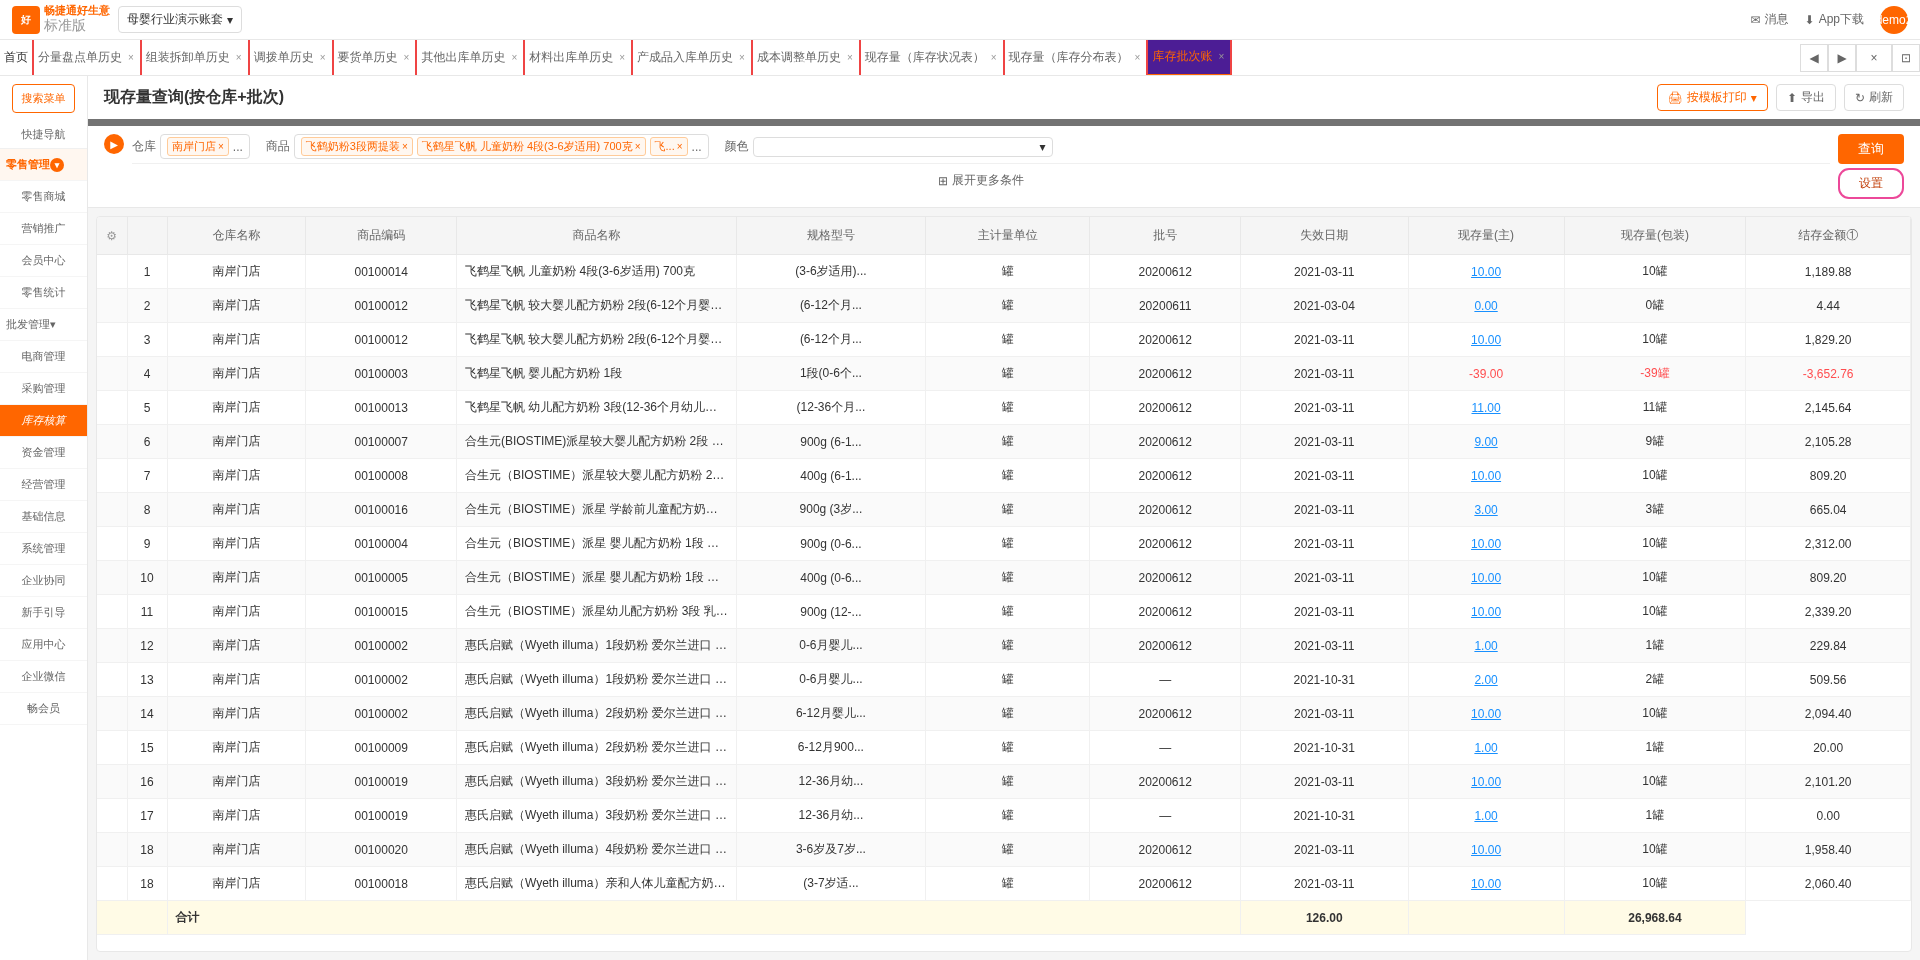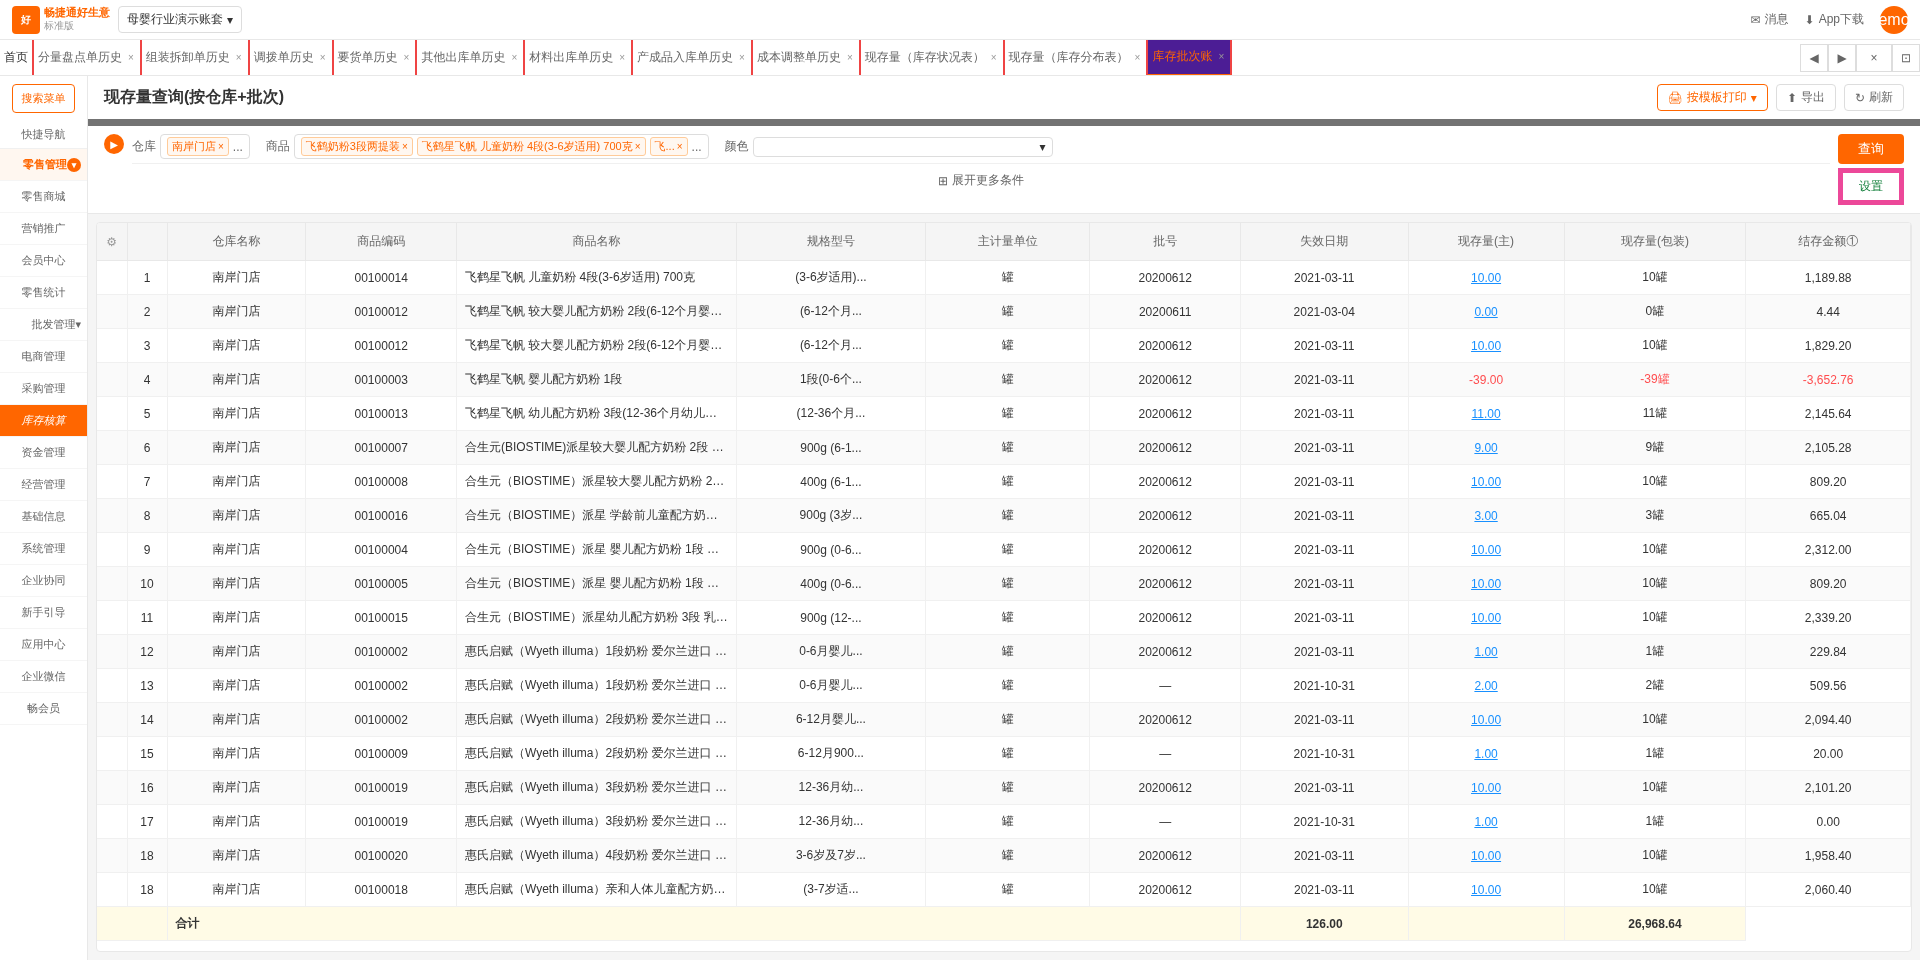--- a/index.html
+++ b/index.html
@@ -12,21 +12,21 @@
       display: flex;
       align-items: center;
       justify-content: space-between;
       padding: 0 12px;
       border-bottom: 1px solid #e8e8e8;
     }
     .top-bar-left { display: flex; align-items: center; gap: 8px; }
     .logo-area { display: flex; align-items: center; gap: 4px; }
     .logo-icon { width: 28px; height: 28px; background: #ff6600; border-radius: 4px; display: flex; align-items: center; justify-content: center; color: #fff; font-size: 10px; font-weight: bold; }
     .logo-text { font-size: 11px; color: #ff6600; font-weight: bold; line-height: 1.2; }
-    .logo-sub { font-size: 10px; color: #999; }
+    .logo-sub { font-size: 14px; color: #999; }
     .warehouse-select {
       display: flex; align-items: center; gap: 4px; padding: 4px 8px; border: 1px solid #ddd; border-radius: 4px; cursor: pointer; background: #fff; font-size: 12px;
     }
     .top-bar-right { display: flex; align-items: center; gap: 16px; }
     .top-bar-action { display: flex; align-items: center; gap: 4px; color: #666; cursor: pointer; font-size: 12px; }
     .user-avatar { width: 28px; height: 28px; border-radius: 50%; background: #ff6600; display: flex; align-items: center; justify-content: center; color: #fff; font-size: 11px; }
 
     
     .tab-bar {
       height: 36px;
@@ -48,21 +48,21 @@
     
     .main-layout { display: flex; height: calc(960px - 76px); }
 
     
     .sidebar { width: 88px; background: #fff; border-right: 1px solid #e8e8e8; display: flex; flex-direction: column; overflow-y: auto; }
     .sidebar-search { padding: 8px 12px; }
     .sidebar-search-btn { width: 100%; padding: 6px 4px; border: 1px solid #ff6600; color: #ff6600; background: #fff; border-radius: 4px; cursor: pointer; font-size: 11px; text-align: center; }
     .sidebar-nav-btn { padding: 6px 4px; text-align: center; font-size: 11px; color: #666; cursor: pointer; border-bottom: 1px solid #f0f0f0; }
     .sidebar-item { padding: 8px 4px; text-align: center; font-size: 11px; color: #666; cursor: pointer; border-bottom: 1px solid #f5f5f5; }
     .sidebar-item.active { background: #ff6600; color: #fff; font-style: italic; }
-    .sidebar-item-with-arrow { display: flex; align-items: center; justify-content: flex-end; padding: 8px 6px; font-size: 11px; color: #666; cursor: pointer; border-bottom: 1px solid #f5f5f5; }
+    .sidebar-item-with-arrow { display: flex; align-items: center; justify-content: flex-start; padding: 8px 6px; font-size: 11px; color: #666; cursor: pointer; border-bottom: 1px solid #f5f5f5; }
 
     
     .content-area { flex: 1; display: flex; flex-direction: column; overflow: hidden; }
 
     
     .page-header {
       padding: 8px 16px;
       background: #fff;
       display: flex; align-items: center; justify-content: space-between;
       border-bottom: 7px solid #737373;
@@ -81,21 +81,21 @@
     .filter-row { display: flex; align-items: center; gap: 16px; flex-wrap: wrap; }
     .filter-item { display: flex; align-items: center; gap: 4px; }
     .filter-label { font-size: 12px; color: #666; white-space: nowrap; }
     .filter-tag-box { display: flex; align-items: center; gap: 4px; border: 1px solid #ddd; border-radius: 4px; padding: 2px 6px; min-width: 80px; background: #fff; }
     .filter-tag { display: flex; align-items: center; gap: 2px; background: #fff7f0; border: 1px solid #ffcb99; border-radius: 3px; padding: 1px 4px; font-size: 11px; color: #ff6600; }
     .filter-tag-close { cursor: pointer; color: #ff6600; font-size: 10px; }
     .filter-dots { color: #666; cursor: pointer; }
     .expand-btn { display: flex; align-items: center; gap: 4px; color: #666; cursor: pointer; font-size: 12px; margin-top: 4px; justify-content: center; }
     .expand-btn-wrapper { text-align: center; border-top: 1px solid #f0f0f0; padding-top: 4px; margin-top: 4px; }
     .query-btn { background: #ff6600; color: #fff; border: none; border-radius: 4px; padding: 6px 20px; cursor: pointer; font-size: 13px; }
-    .settings-btn { background: #fff; color: #15803d; border: 5px solid #ec4899; border-radius: 0; padding: 5px 12px; cursor: pointer; font-size: 12px; }
+    .settings-btn { background: #fff; color: #c2410c; border: 2px solid #ec4899; border-radius: 11px; padding: 5px 12px; cursor: pointer; font-size: 12px; }
 
     
     .filter-right { display: flex; flex-direction: column; gap: 4px; margin-left: auto; }
 
     
     .table-container { flex: 1; overflow: auto; background: #fff; margin: 8px; border-radius: 4px; border: 1px solid #e8e8e8; }
     table { width: 100%; border-collapse: collapse; font-size: 12px; }
     thead tr { background: #f5f5f5; }
     th { padding: 10px 8px; text-align: center; border-bottom: 1px solid #e8e8e8; border-right: 1px solid #e8e8e8; font-weight: 500; color: #666; white-space: nowrap; }
     td { padding: 8px 8px; text-align: center; border-bottom: 1px solid #f0f0f0; border-right: 1px solid #f0f0f0; color: #333; }
@@ -130,21 +130,21 @@
   <div class="top-bar-right">
     <div class="top-bar-action">
       <span>✉</span>
       <span>消息</span>
     </div>
     <div class="top-bar-action">
       <span>⬇</span>
       <span>App下载</span>
     </div>
     <div class="user-avatar">
-      <span style="font-size:16px">demo2</span>
+      <span style="font-size:12px">demo2</span>
     </div>
   </div>
 </div>
 
 <div class="tab-bar">
   <div class="tab-item home">
     <span>首页</span>
   </div>
   <div class="tab-item">
     <span>分量盘点单历史</span>

